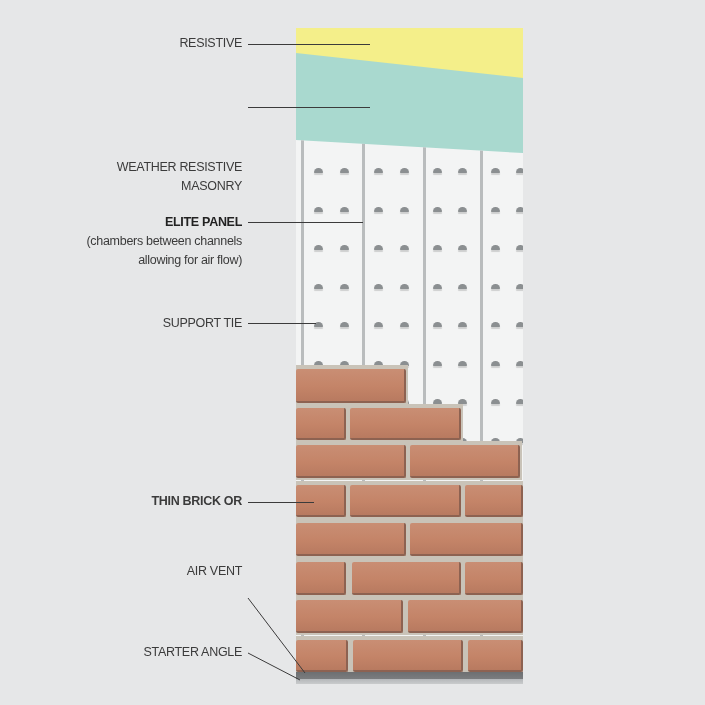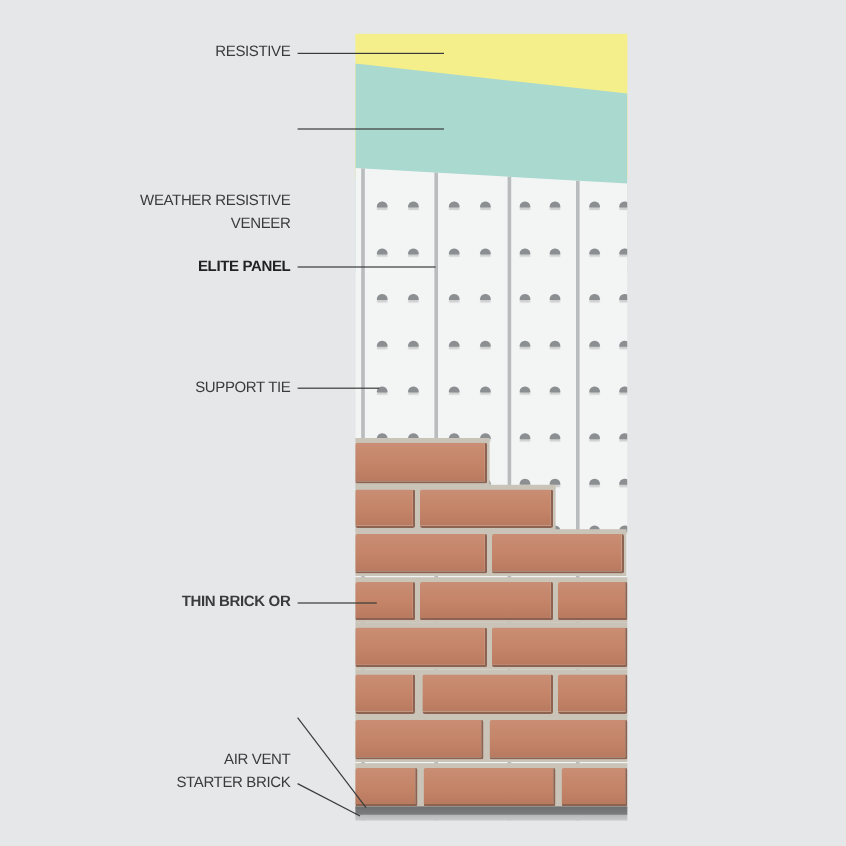--- a/index.html
+++ b/index.html
@@ -152,41 +152,43 @@
   <div class="starter"></div>
 </div>
 
 <div class="label" style="top:34px;">
   <span>RESISTIVE</span>
 </div>
 <div class="leader" style="left:248px; top:44px; width:122px;"></div>
 
 <div class="label" style="top:110px;margin-top:48px;">
   <div>WEATHER RESISTIVE</div>
-  <div>VENEER</div>
+  <div>MASONRY</div>
 </div>
 <div class="leader" style="left:248px; top:107px; width:122px;"></div>
 
 <div class="label" style="top:213px;">
   <div class="bold" style="font-weight:bold;color:#222;">ELITE PANEL</div>
+  <div>(chambers between channels</div>
+  <div>allowing for air flow)</div>
 </div>
 <div class="leader" style="left:248px; top:222px; width:115px;"></div>
 
 <div class="label" style="top:314px;margin-left:25px;">
   <span>SUPPORT TIE</span>
 </div>
 <div class="leader" style="left:248px; top:323px; width:68px;"></div>
 
 <div class="label" style="top:492px;font-weight:bold;">
   <div>THIN BRICK OR</div>
 </div>
 <div class="leader" style="left:248px; top:502px; width:66px;"></div>
 
-<div class="label" style="top:624px;">
+<div class="label" style="top:562px;">
   <span>AIR VENT</span>
 </div>
 <div class="label" style="top:643px;">
-  <span>STARTER BRICK</span>
+  <span>STARTER ANGLE</span>
 </div>
 <svg class="leaders" width="705" height="705">
   <line x1="248" y1="598" x2="305" y2="673" stroke="#3b3b3b" stroke-width="1"></line>
   <line x1="248" y1="653" x2="300" y2="680" stroke="#3b3b3b" stroke-width="1"></line>
 </svg>
 
 </body></html>

